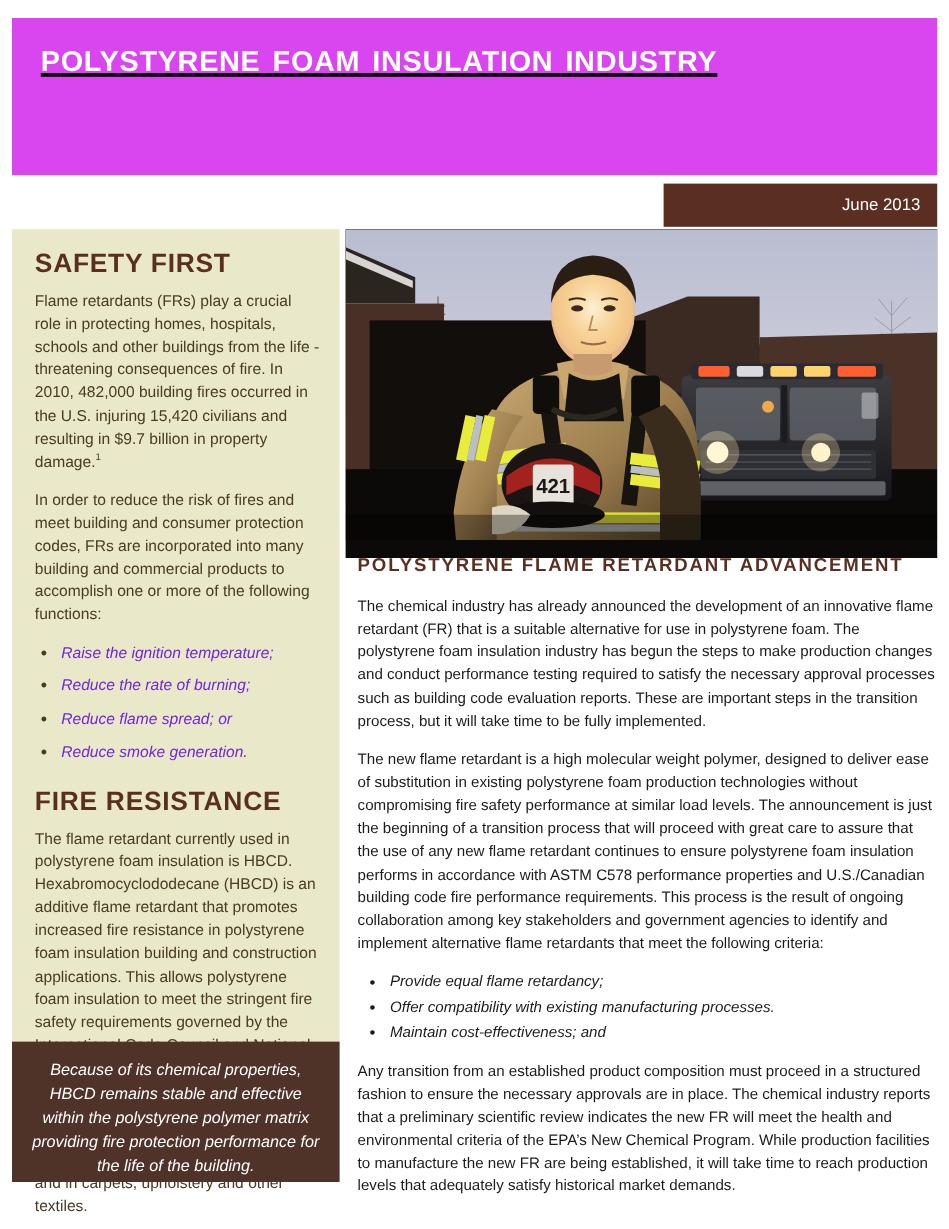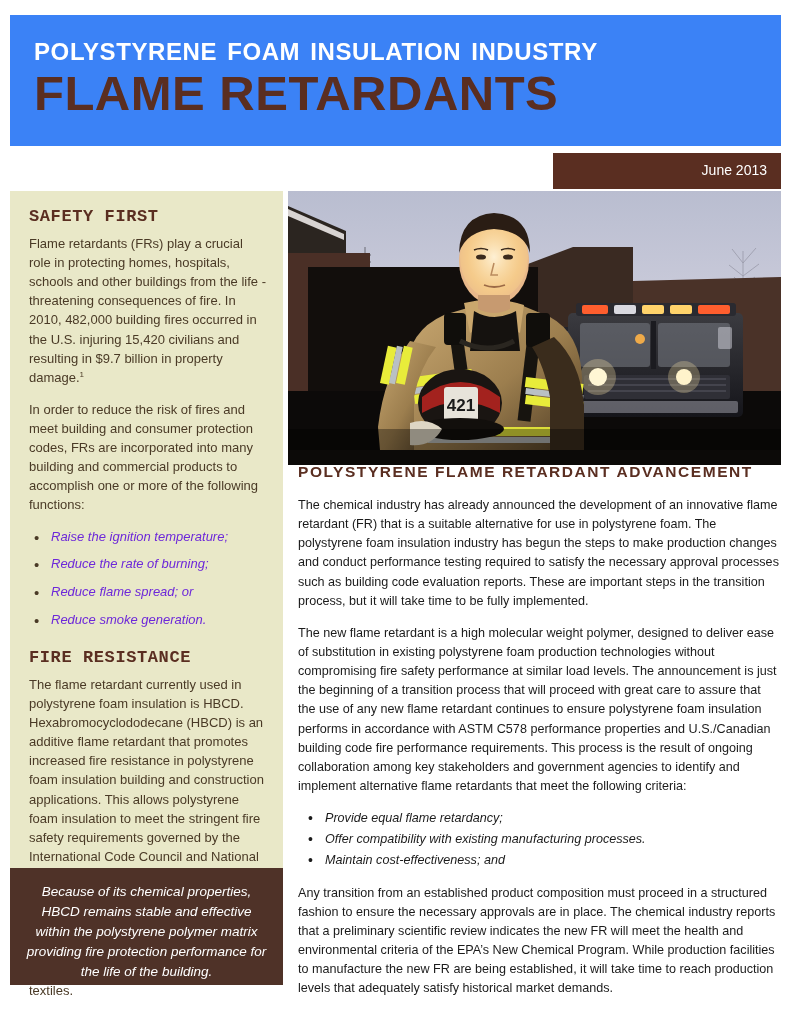--- a/index.html
+++ b/index.html
@@ -23,23 +23,24 @@
     background: #ffffff;
   }
 
   
   .masthead {
     position: absolute;
     left: 10px;
     top: 15px;
     width: 771px;
     height: 131px;
-    background: #3b82f6;
+    background: #d946ef;
     box-sizing: border-box;
     padding: 16px 0 0 24px;
+    text-decoration: underline;
   }
   .title-line1 {
     font-family: "Liberation Sans", sans-serif;
     color: #ffffff;
     font-size: 34px;
     font-weight: bold;
     letter-spacing: 0.6px;
     line-height: 1.0;
     white-space: nowrap;
     font-variant: small-caps;
@@ -100,25 +101,24 @@
     left: 10px;
     top: 191px;
     width: 273px;
     height: 677px;
     background: #e9e8c8;
     box-sizing: border-box;
     padding: 16px 17px 0 19px;
   }
   .side-h {
     color: #5a2e21;
-    font-size: 17px;
+    font-size: 22px;
     font-weight: bold;
     letter-spacing: 0.6px;
     margin: 0 0 8px 0;
-    font-family: Liberation Mono, monospace;
   }
   .side-h.second { margin-top: 18px; }
   .side-p {
     color: #4a3a26;
     font-size: 13px;
     line-height: 1.47;
     margin: 0 0 13px 0;
   }
   .side-p:last-of-type { margin-bottom: 0; }
   .side-p sup {
@@ -224,21 +224,20 @@
     font-style: normal;
   }
 </style>
 </head>
 <body>
 
 <div class="page">
 
   <div class="masthead">
     <div class="title-line1">Polystyrene Foam Insulation Industry</div>
-    <div class="title-line2">FLAME RETARDANTS</div>
   </div>
 
   <div class="datebar">
     <div class="datebar-text">June 2013</div>
   </div>
 
   <div class="sidebar">
     <h2 class="side-h">SAFETY FIRST</h2>
     <p class="side-p"><span>Flame retardants (FRs) play a crucial role in protecting homes, hospitals, schools and other buildings from the life - threatening consequences of fire. In 2010, 482,000 building fires occurred in the U.S. injuring 15,420 civilians and resulting in $9.7 billion in property damage.</span><sup>1</sup></p>
     <p class="side-p">In order to reduce the risk of fires and meet building and consumer protection codes, FRs are incorporated into many building and commercial products to accomplish one or more of the following functions:</p>

